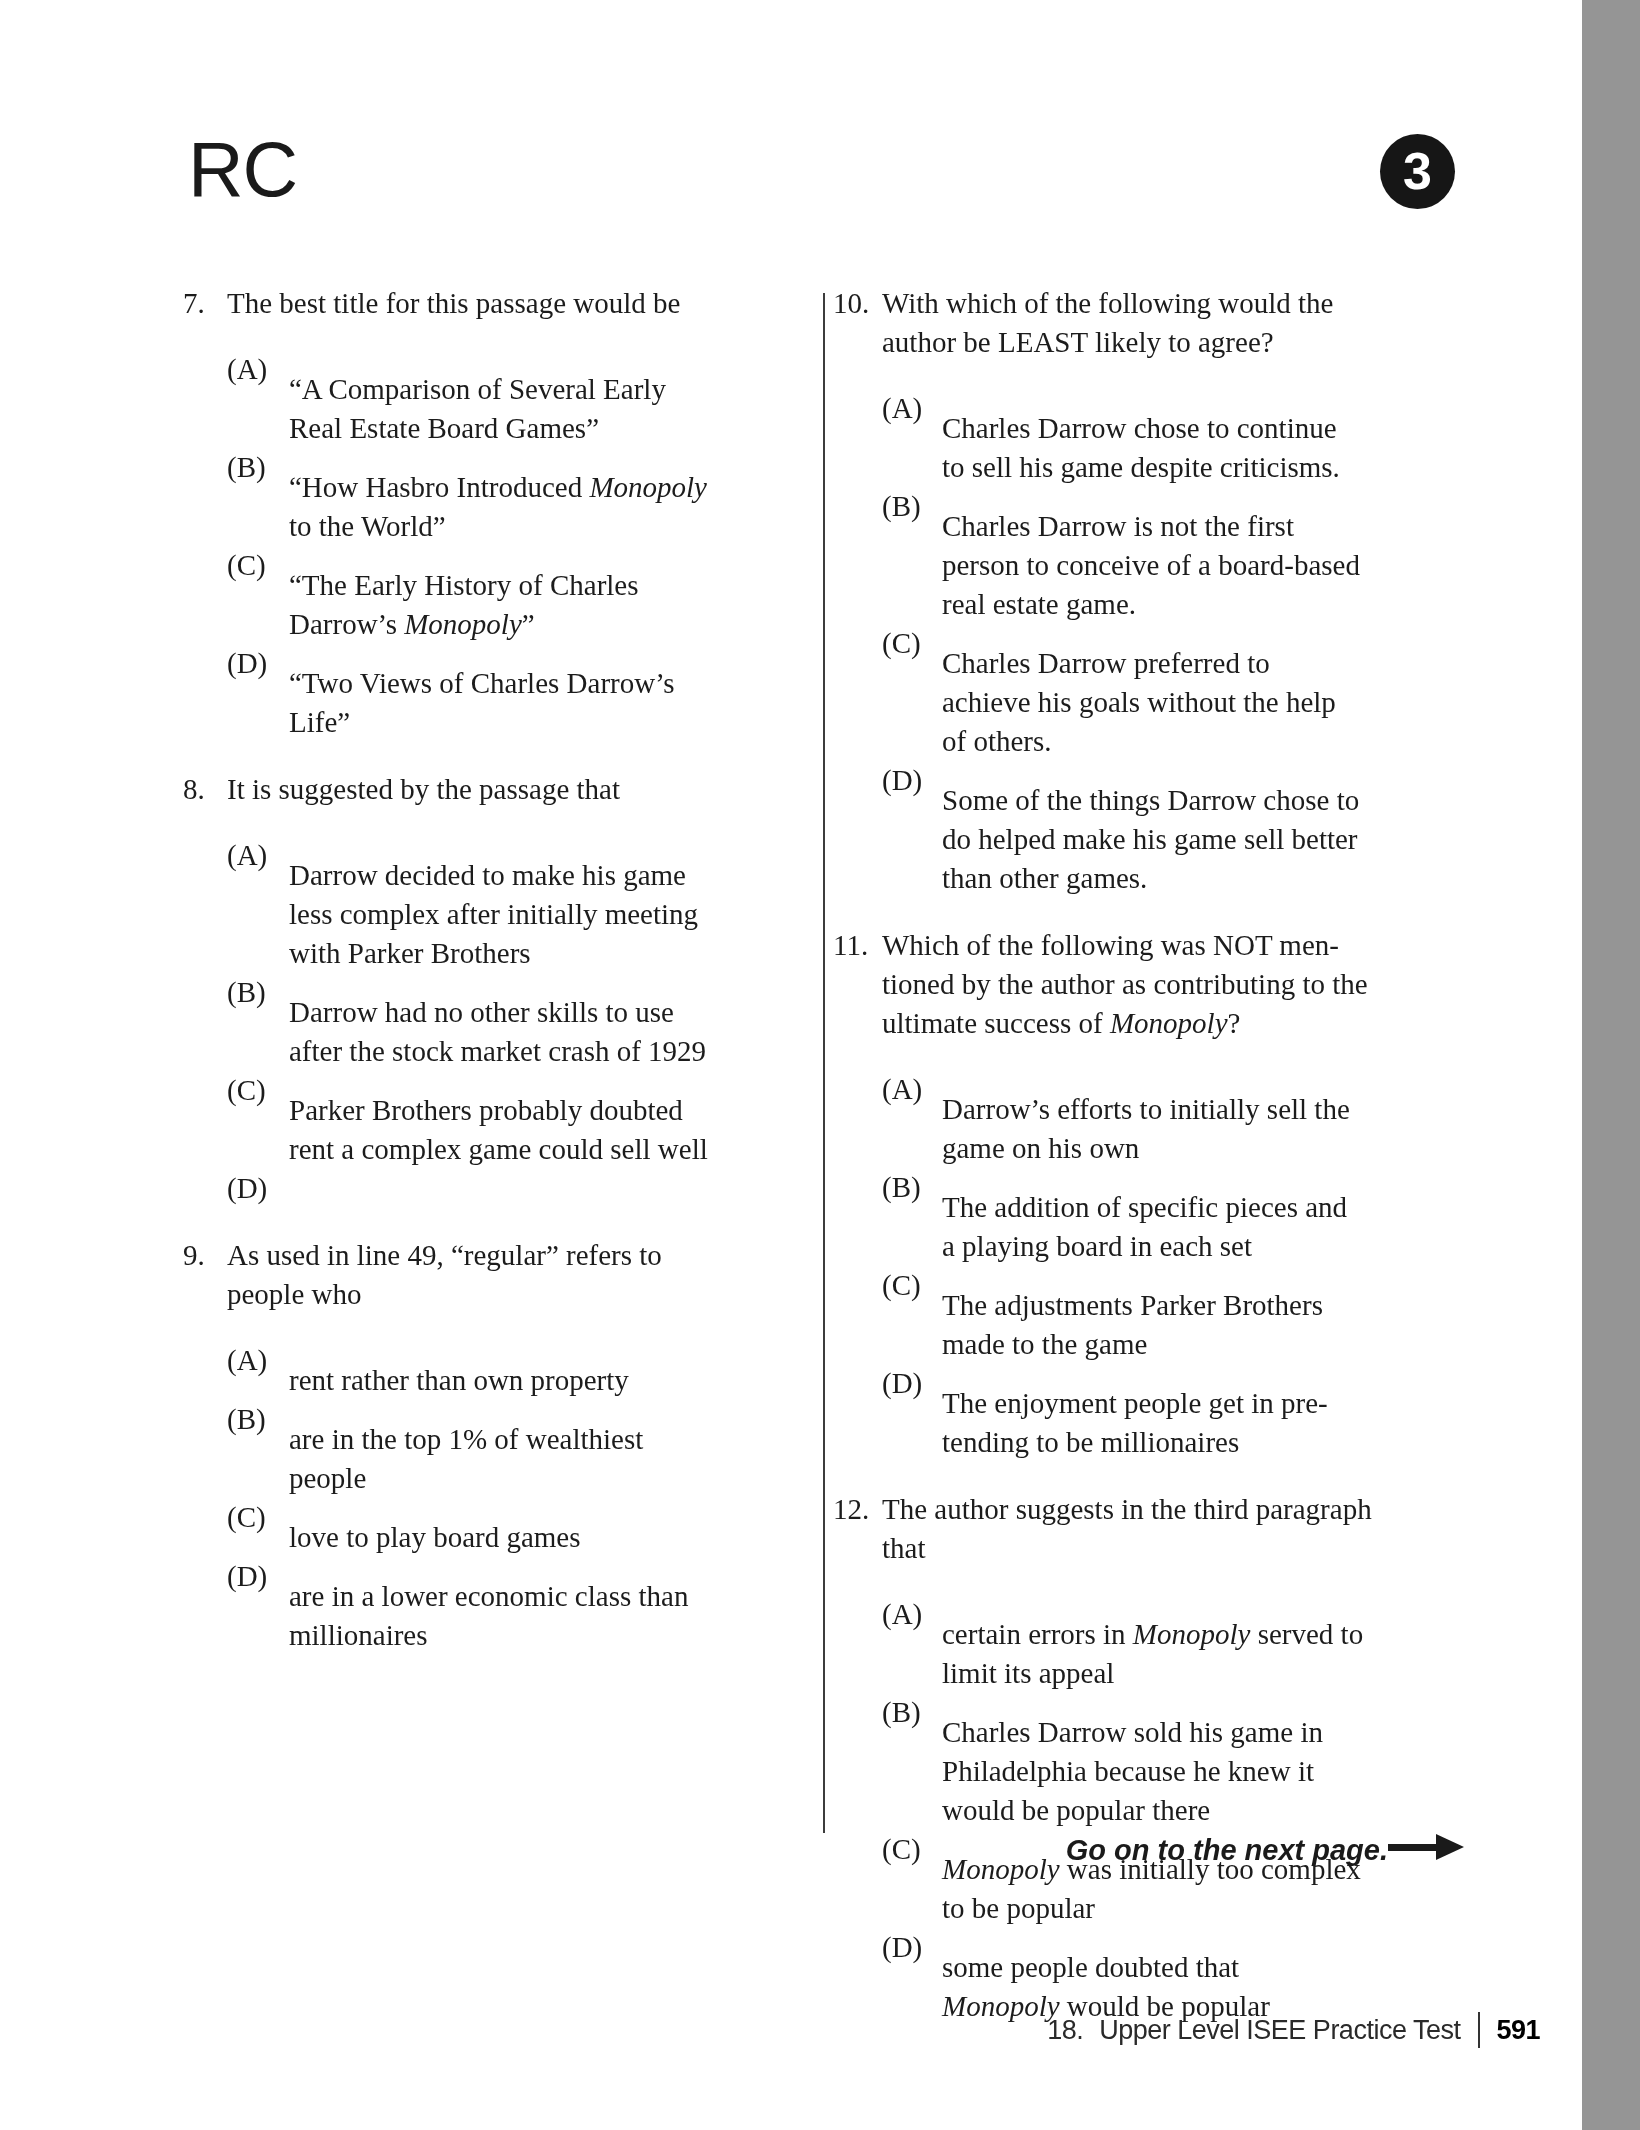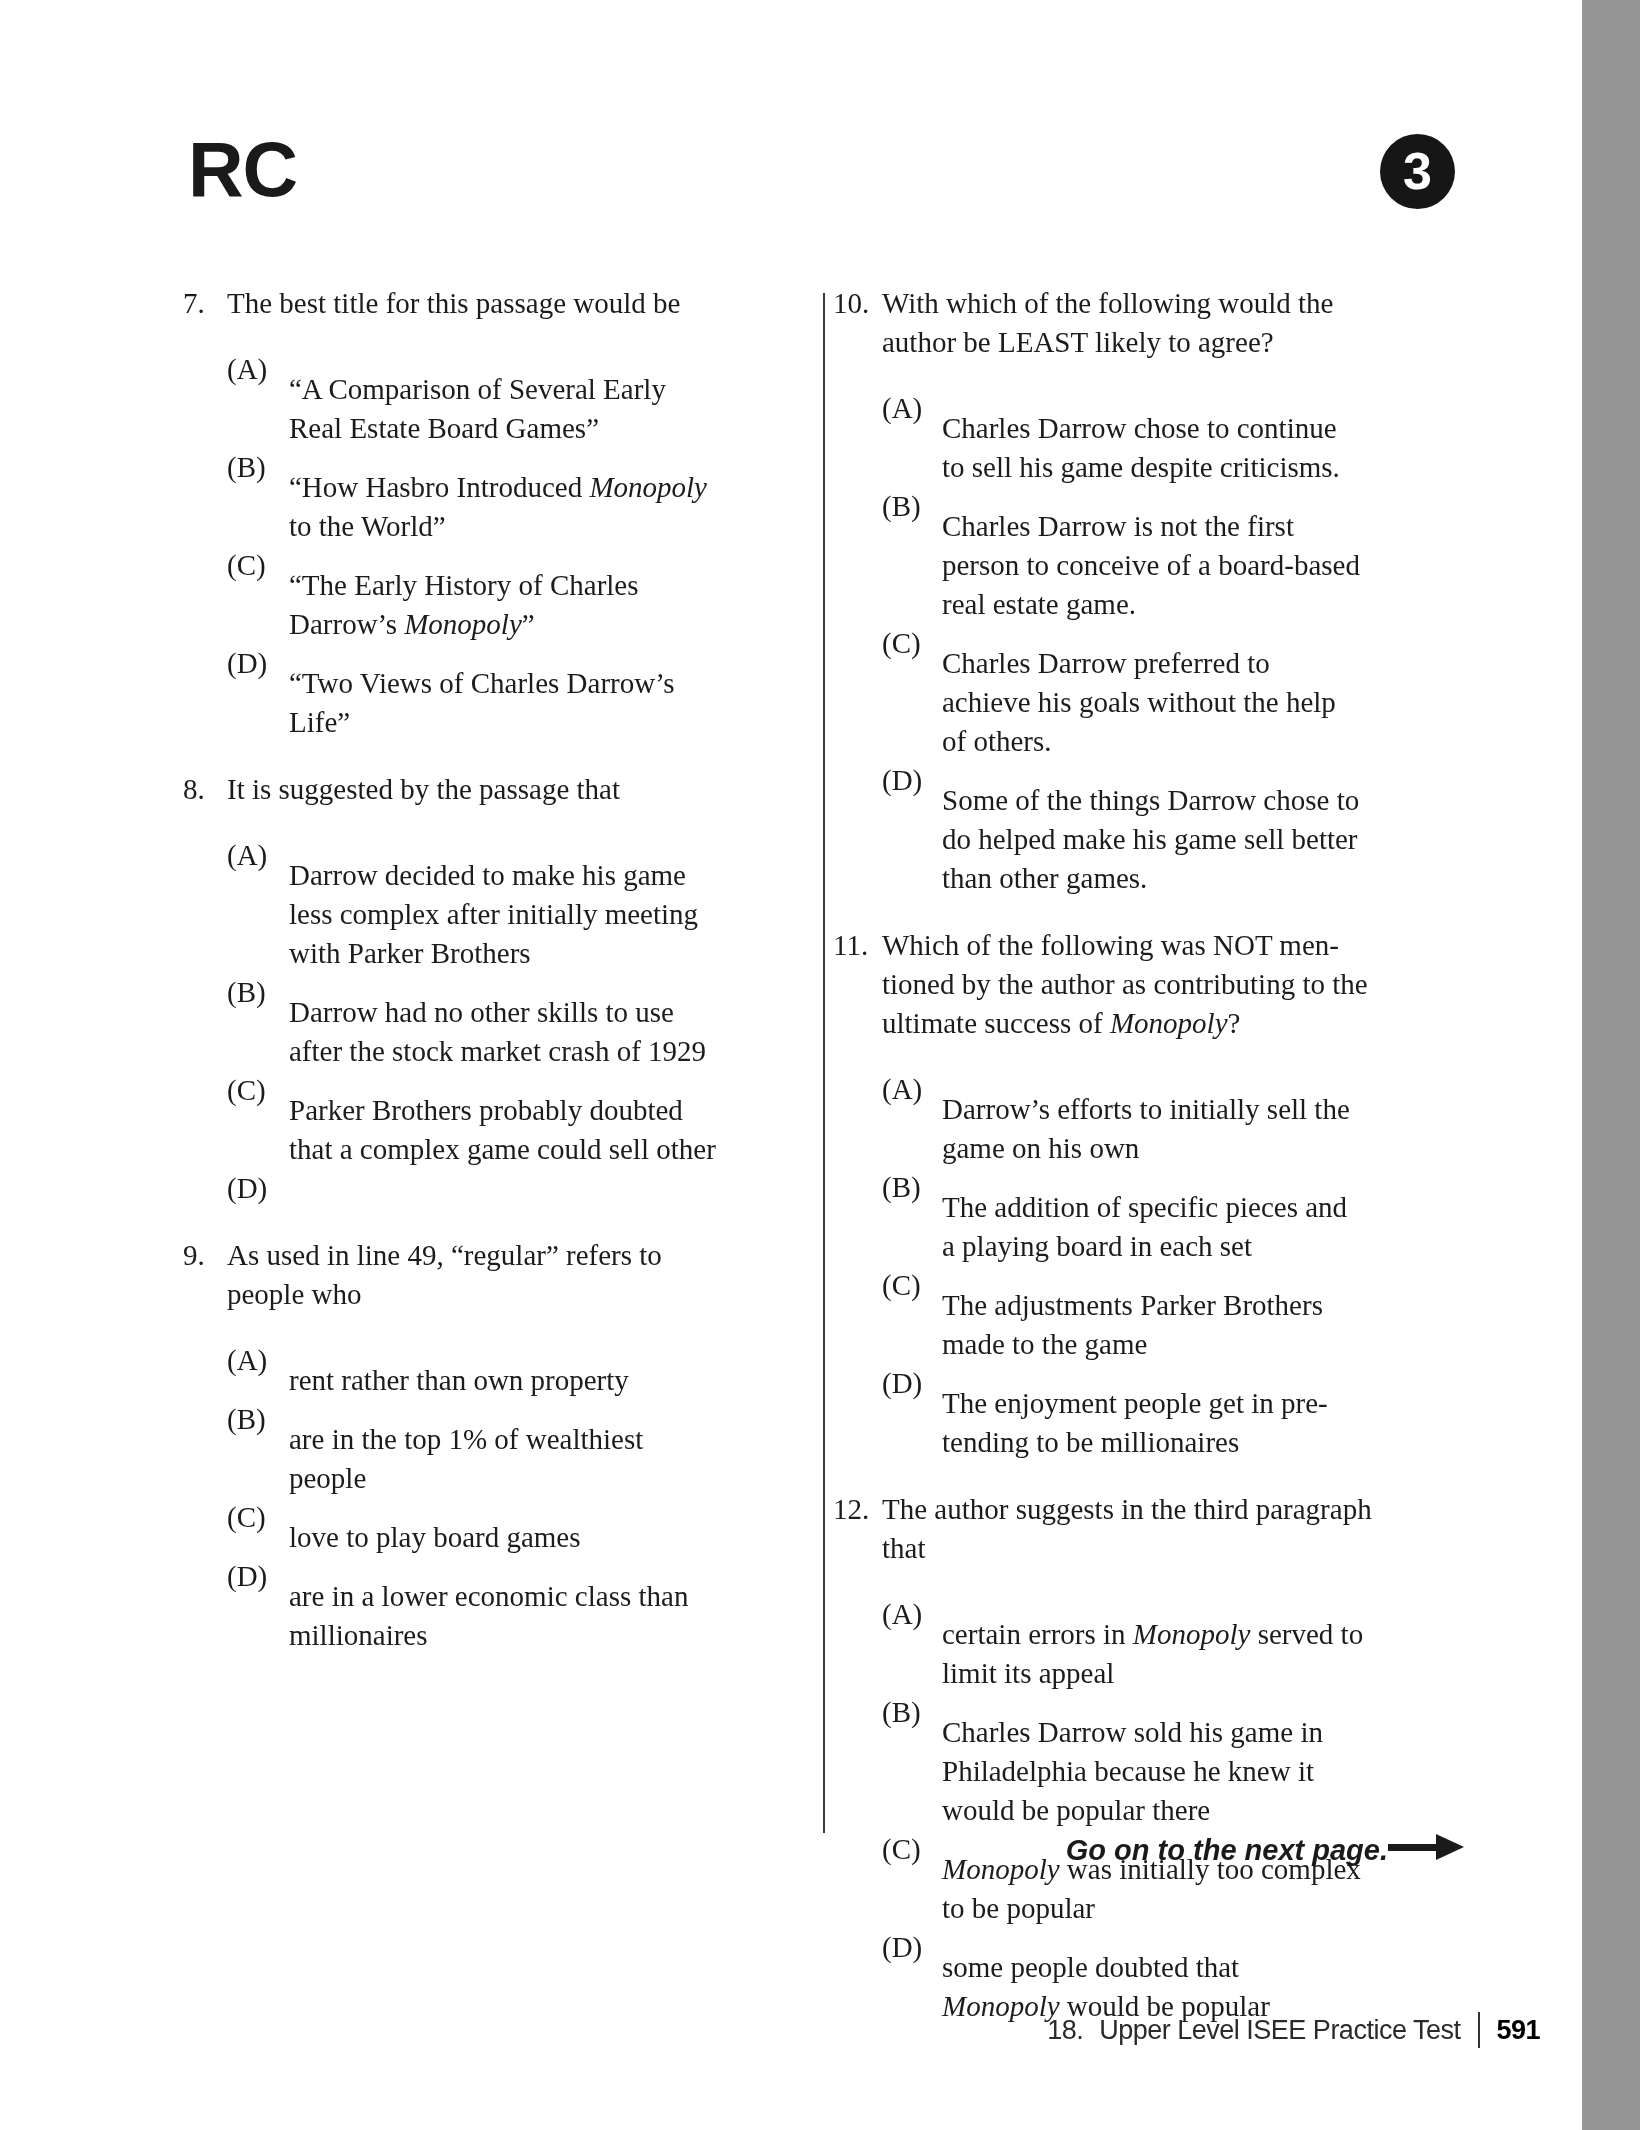--- a/index.html
+++ b/index.html
@@ -18,21 +18,21 @@
   .gray-bar {
     position: absolute;
     top: 0; right: 0;
     width: 58px; height: 2130px;
     background: #959595;
   }
   .section-label {
     position: absolute;
     left: 188px; top: 131px;
     font-family: "Liberation Sans", "DejaVu Sans", sans-serif;
-    font-weight: bold;
+    font-weight: normal;
     font-size: 77px;
     line-height: 1;
     letter-spacing: -1px;
     color: #1a1a1a;
   }
   .badge {
     position: absolute;
     left: 1380px; top: 134px;
     width: 75px; height: 75px;
     border-radius: 50%;
@@ -163,21 +163,21 @@
 with Parker Brothers</span></div>
         </div>
         <div class="option">
           <div class="letter">(B)</div>
           <div class="otext"><span>Darrow had no other skills to use
 after the stock market crash of 1929</span></div>
         </div>
         <div class="option">
           <div class="letter">(C)</div>
           <div class="otext"><span>Parker Brothers probably doubted
-that a complex game could sell other</span></div>
+rent a complex game could sell well</span></div>
         </div>
         <div class="option">
           <div class="letter">(D)</div>
         </div>
       </div>
     </div>
   </section>
 
   <section class="question">
     <div class="qnum">9.</div>

